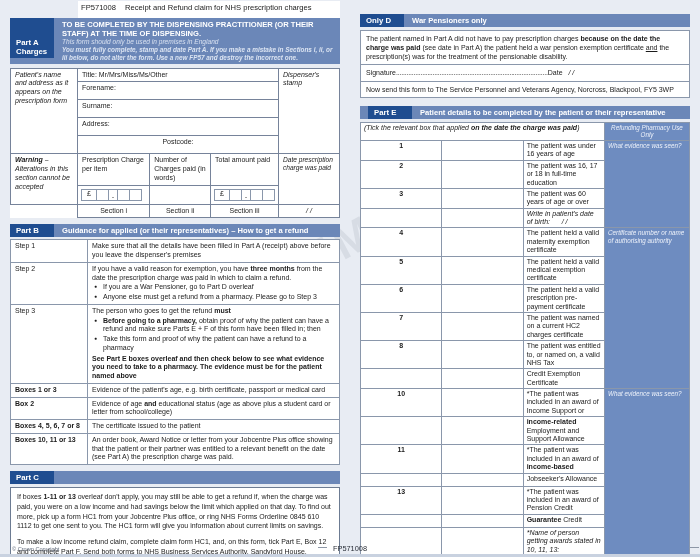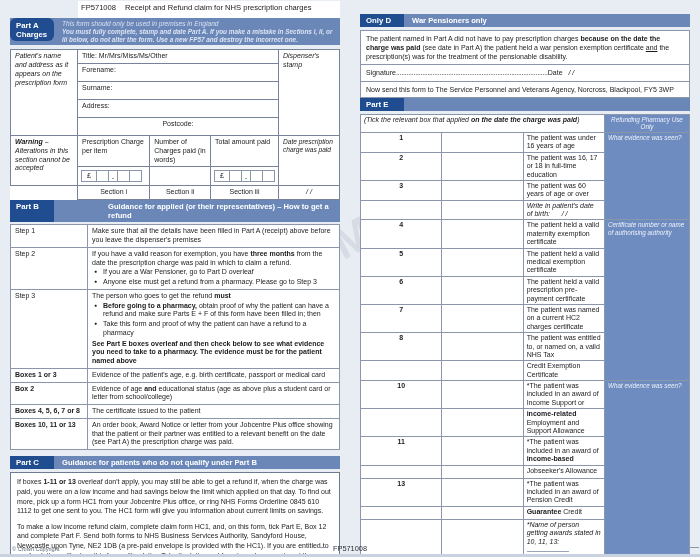--- a/index.html
+++ b/index.html
@@ -100,25 +100,26 @@
   <div class="wm" style="left:180px;top:230px;">SPECIMEN</div>
   <div class="wm" style="left:395px;top:200px;">SPECIMEN</div>
 
   <div class="title-bar">
     <span class="code">FP571008</span><span>Receipt and Refund claim for NHS prescription charges</span>
   </div>
 
   <div class="half left">
 
     <div class="partbar" style="margin-top:18px;align-items:flex-start;">
-      <div class="tag" style="padding-top:3px;border-radius:6px;">
+      <div class="tag" style="padding-top:20px;">
         <span>Part A</span>
         <span>Charges</span>
       </div>
       <div class="txt">
+        <div>TO BE COMPLETED BY THE DISPENSING PRACTITIONER (OR THEIR STAFF) AT THE TIME OF DISPENSING.</div>
         <div class="norm">This form should only be used in premises in England</div>
         <div class="sub">You must fully complete, stamp and date Part A. If you make a mistake in Sections i, ii, or iii below, do not alter the form. Use a new FP57 and destroy the incorrect one.</div>
       </div>
     </div>
 
     <div class="a-wrap" style="margin-top:4px;">
       <table class="parta">
         <tbody>
             <tr>
           <td class="nm-col" rowspan="5">Patient's name and address as it appears on the prescription form</td>
@@ -173,21 +174,21 @@
           <td style="border:none;"></td>
           <td>Section i</td>
           <td>Section ii</td>
           <td>Section iii</td>
           <td class="it" style="text-align:center;">/        /</td>
         </tr>
       </tbody>
         </table>
     </div>
 
-    <div class="partbar" style="gap:46px;">
+    <div class="partbar" style="margin-top:6px;">
       <div class="tag">
           <span>Part B</span>
         </div>
       <div class="txt">Guidance for applied (or their representatives) – How to get a refund</div>
     </div>
 
     <div class="a-wrap" style="margin-top:2px;">
       <table class="partb">
         <tbody>
             <tr>
@@ -232,21 +233,20 @@
           <td>An order book, Award Notice or letter from your Jobcentre Plus office showing that the patient or their partner was entitled to a relevant benefit on the date (see Part A) the prescription charge was paid.</td>
         </tr>
       </tbody>
         </table>
     </div>
 
     <div class="partbar" style="margin-top:6px;">
       <div class="tag">
           <span>Part C</span>
         </div>
-      <div class="txt">Guidance for patients who do not qualify under Part B</div>
     </div>
 
     <div class="partc-body" style="margin-top:3px;">
       <p>If boxes <b>1-11 or 13</b> overleaf don't apply, you may still be able to get a refund if, when the charge was paid, you were on a low income and had savings below the limit which applied on that day. To find out more, pick up a form HC1 from your Jobcentre Plus office, or ring NHS Forms Orderline 0845 610 1112 to get one sent to you. The HC1 form will give you information about current limits on savings.</p>
       <p>To make a low income refund claim, complete claim form HC1, and, on this form, tick Part E, Box 12 and complete Part F. Send both forms to NHS Business Services Authority, Sandyford House, Newcastle upon Tyne, NE2 1DB (a pre-paid envelope is provided with the HC1). If you are entitled to a refund, they will return this form with a letter. Take the letter and form to a pharmacy to get the refund.</p>
     </div>
 
     <div class="footer foot-left">© Crown Copyright</div>
   </div>
 
@@ -268,24 +268,25 @@
         <tr>
               <td><span>Signature</span><span style="letter-spacing:-0.2px;">.......................................................................................</span><span>Date</span>&nbsp;&nbsp;&nbsp;<span class="it">/                /</span></td>
             </tr>
         <tr>
               <td>Now send this form to The Service Personnel and Veterans Agency, Norcross, Blackpool, FY5 3WP</td>
             </tr>
       </tbody>
         </table>
     </div>
 
-    <div class="partbar" style="margin-top:0;">
+    <div class="partbar" style="margin-top:8px;padding-left:8px;">
       <div class="tag">
           <span>Part E</span>
         </div>
+      <div class="txt">Patient details to be completed by the patient or their representative</div>
     </div>
 
     <div class="a-wrap" style="margin-top:3px;">
       <table class="parte">
         <tbody>
             <tr>
           <td colspan="3" class="it" style="height:14px;">(Tick the relevant box that applied <b>on the date the charge was paid</b>)</td>
           <td class="rpu hdr" rowspan="1">Refunding Pharmacy Use Only</td>
         </tr>
 

